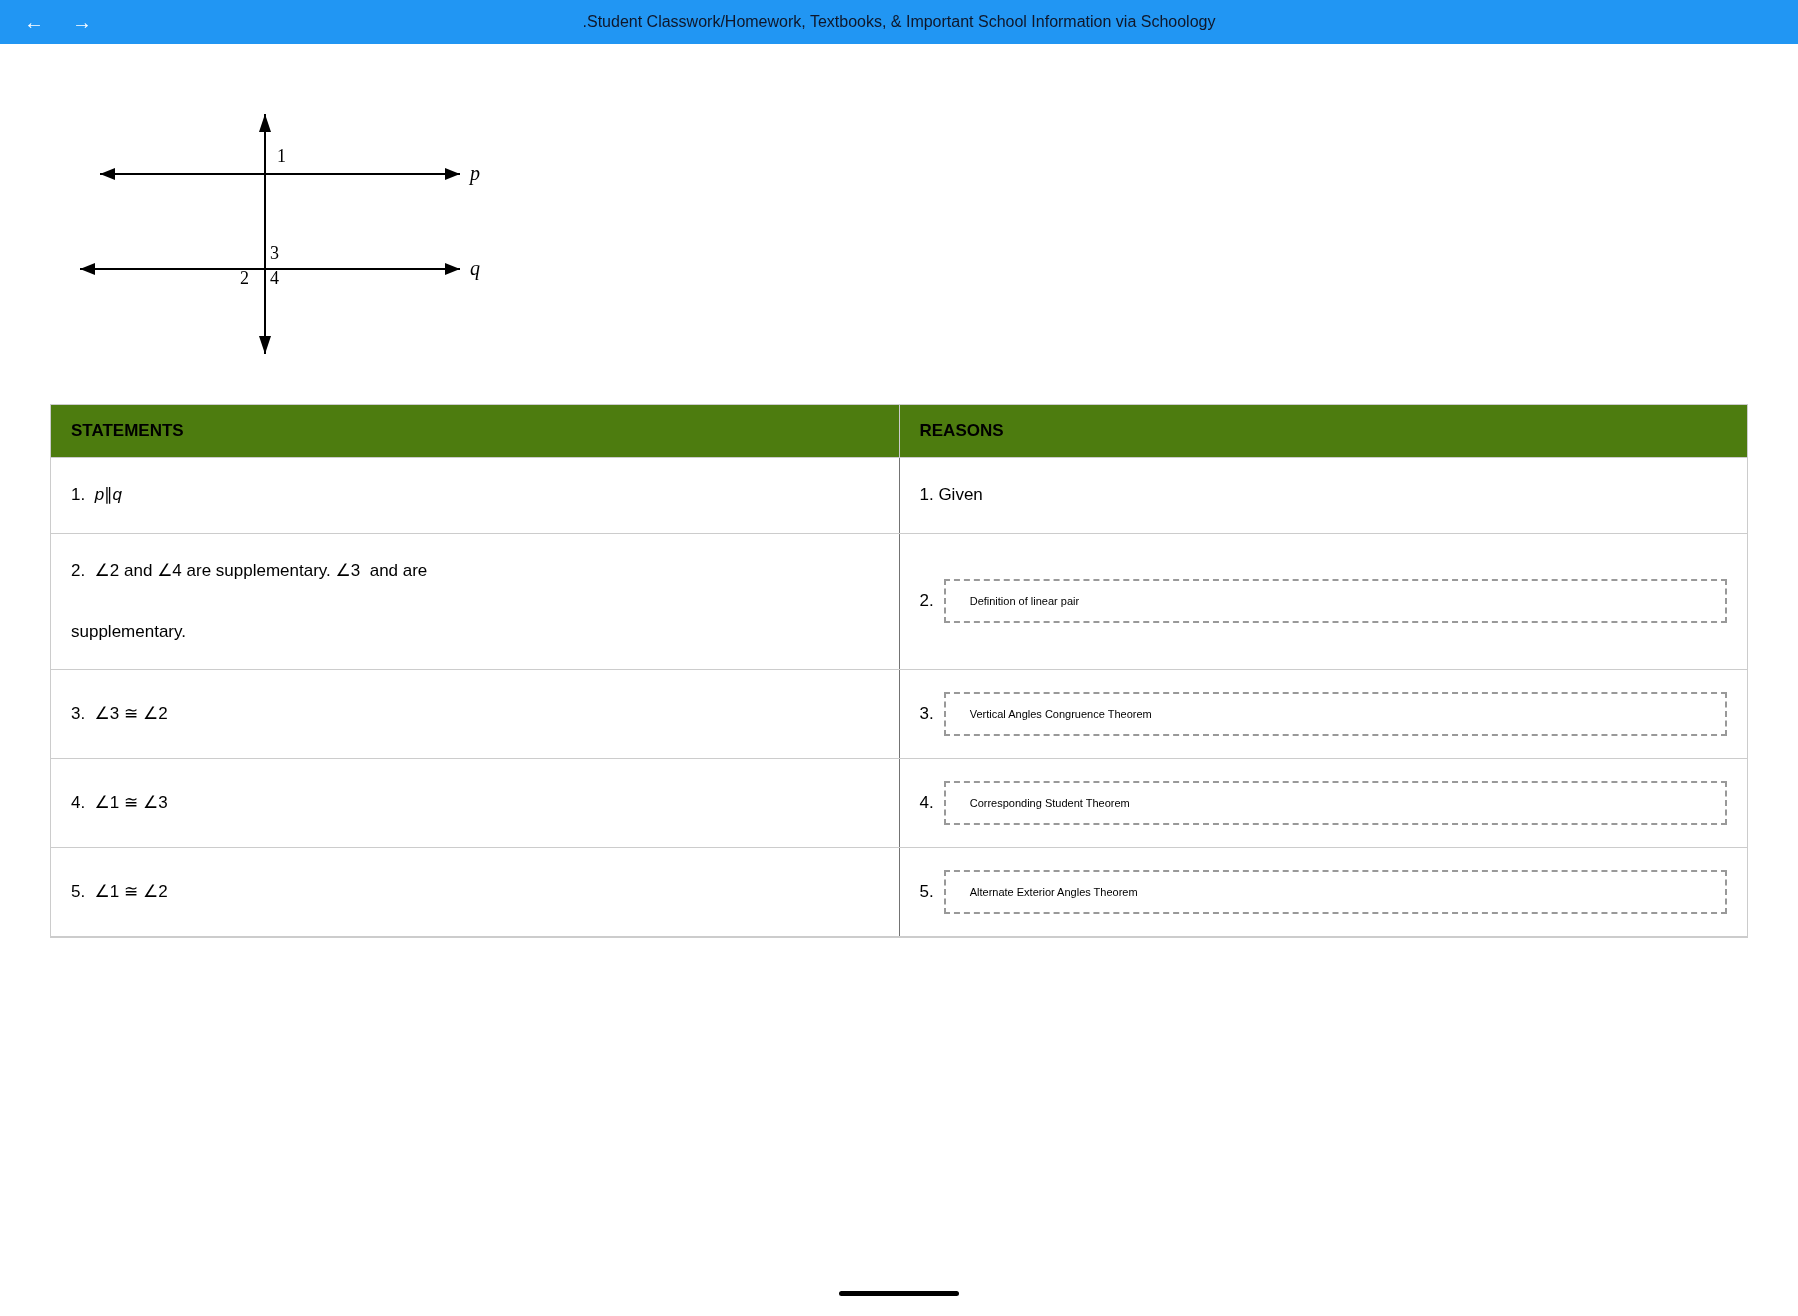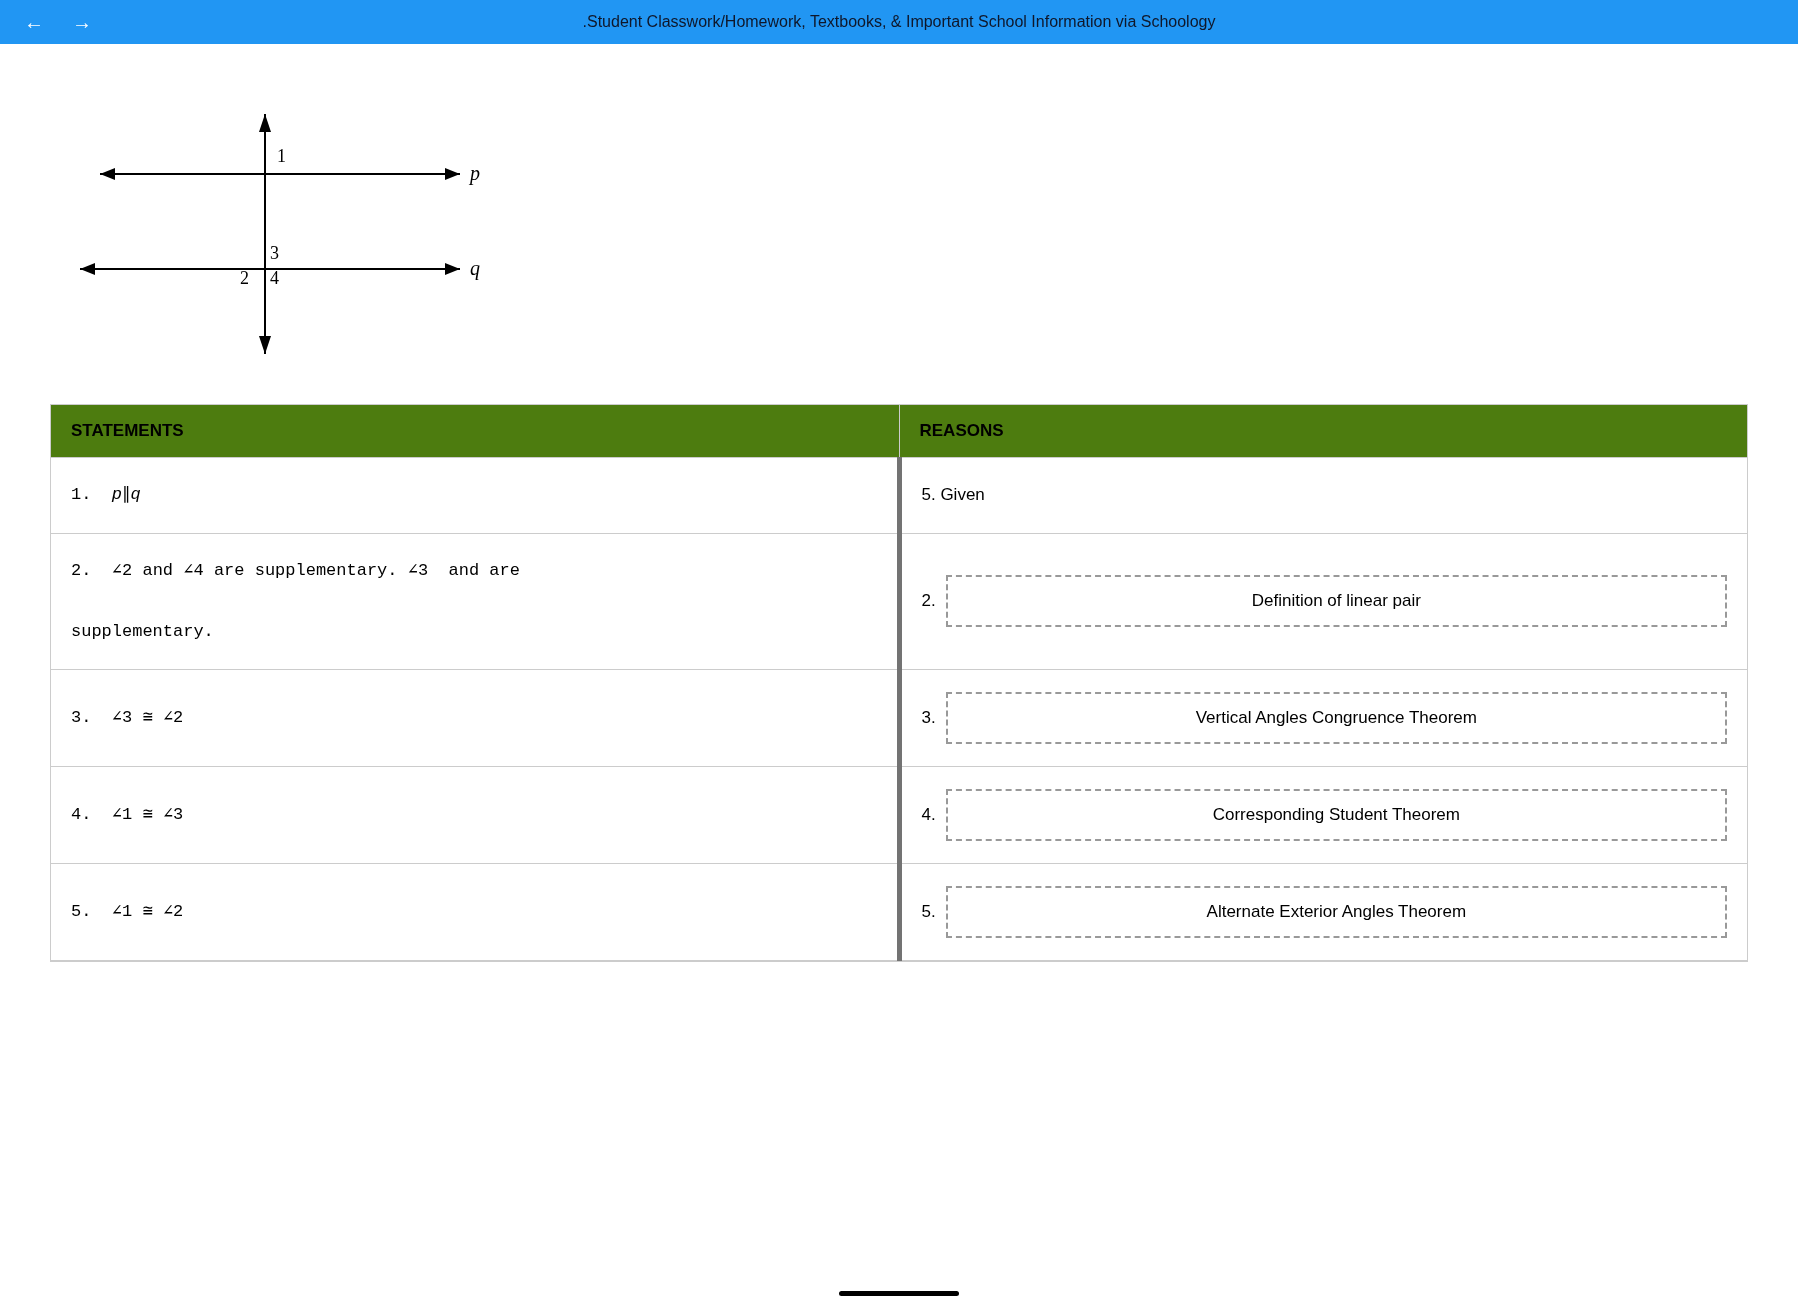--- a/index.html
+++ b/index.html
@@ -99,42 +99,41 @@
     }
 
     .proof-table td {
       padding: 22px 20px;
       font-size: 17px;
       vertical-align: middle;
       border-bottom: 1px solid #ccc;
     }
 
     .proof-table td:first-child {
-      border-right: 5px solid #737373;
+      border-right: 1px solid #737373;
       line-height: 1.8;
-      font-family: Liberation Mono, monospace;
     }
 
     .reason-cell {
       display: flex;
       align-items: center;
       gap: 10px;
     }
 
     .reason-number {
       font-size: 17px;
       flex-shrink: 0;
     }
 
     .reason-box {
       border: 2px dashed #999;
       padding: 14px 24px;
-      font-size: 17px;
+      font-size: 11px;
       flex: 1;
-      text-align: center;
+      text-align: left;
     }
 
     
     .scroll-indicator {
       position: fixed;
       bottom: 20px;
       left: 50%;
       transform: translateX(-50%);
       width: 120px;
       height: 5px;
@@ -198,21 +197,21 @@
           <th>REASONS</th>
         </tr>
       </thead>
       <tbody>
 
         <tr>
           <td>
             1. &nbsp;<em>p</em>∥<em>q</em>
           </td>
           <td>
-            <span>5. Given</span>
+            <span>1. Given</span>
           </td>
         </tr>
 
         <tr>
           <td>
             2. &nbsp;∠2 and ∠4 are supplementary. ∠3 &nbsp;and are<br><br>supplementary.
           </td>
           <td>
             <div class="reason-cell">
               <span class="reason-number">2.</span>

